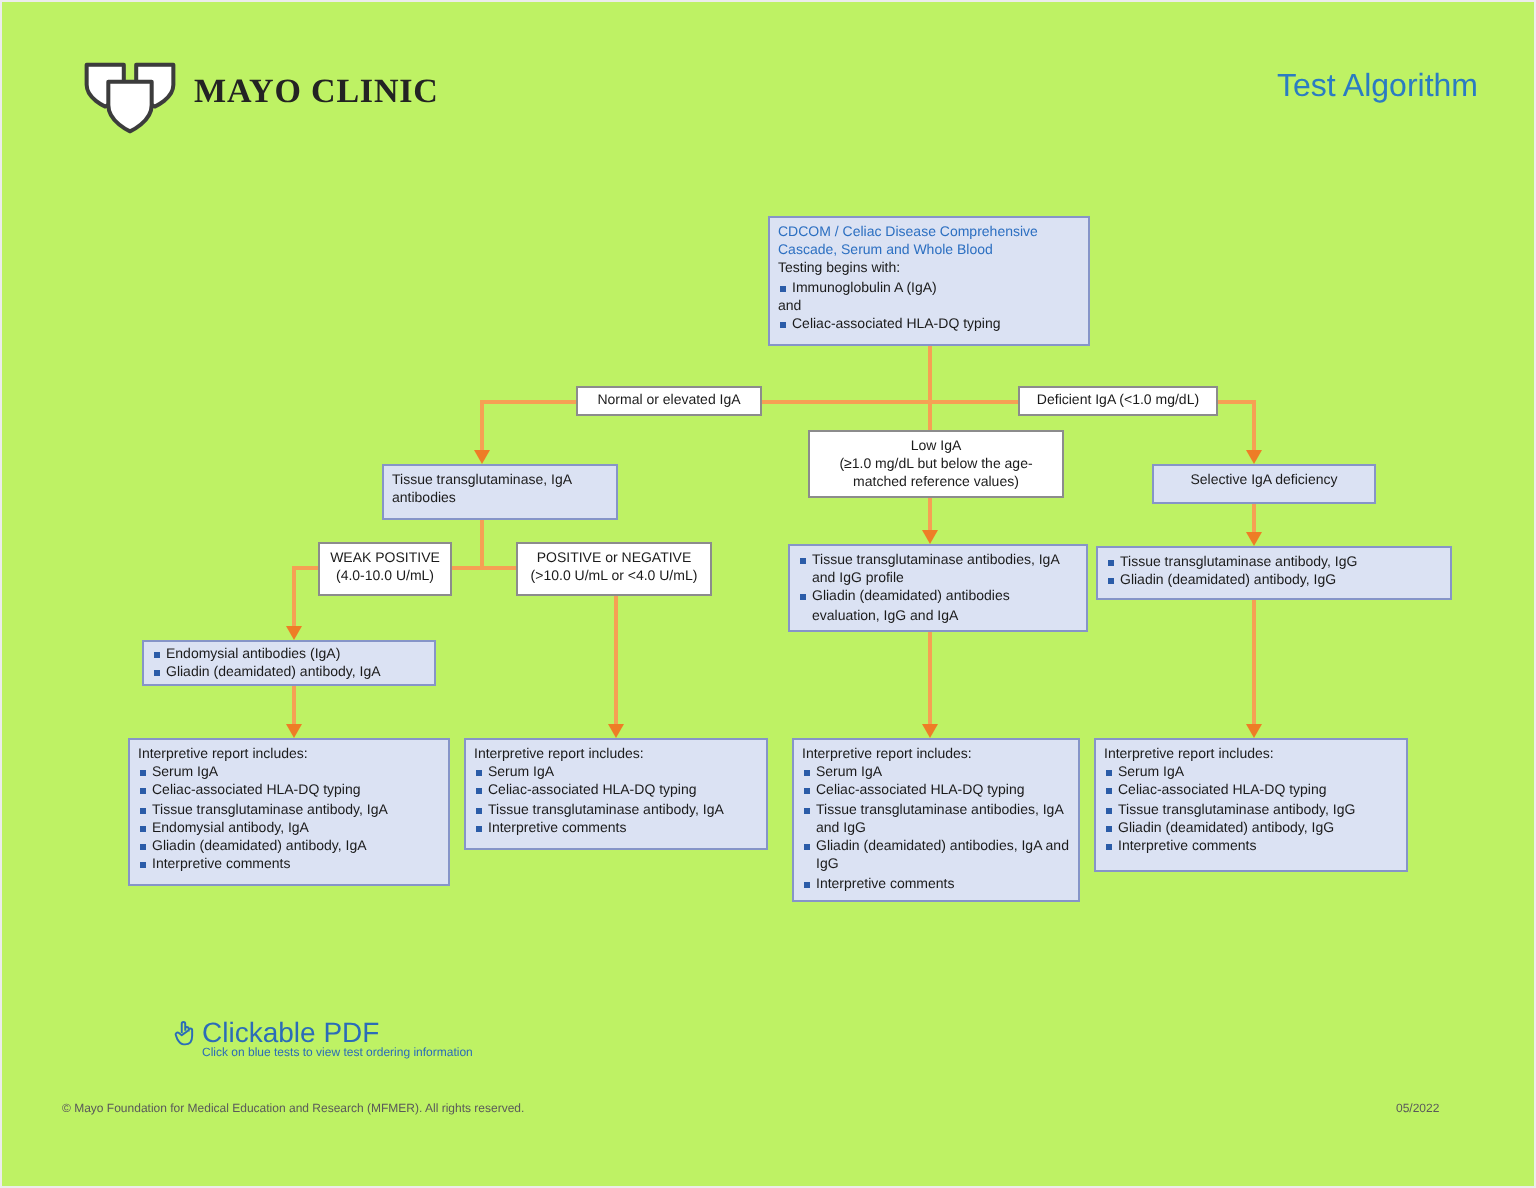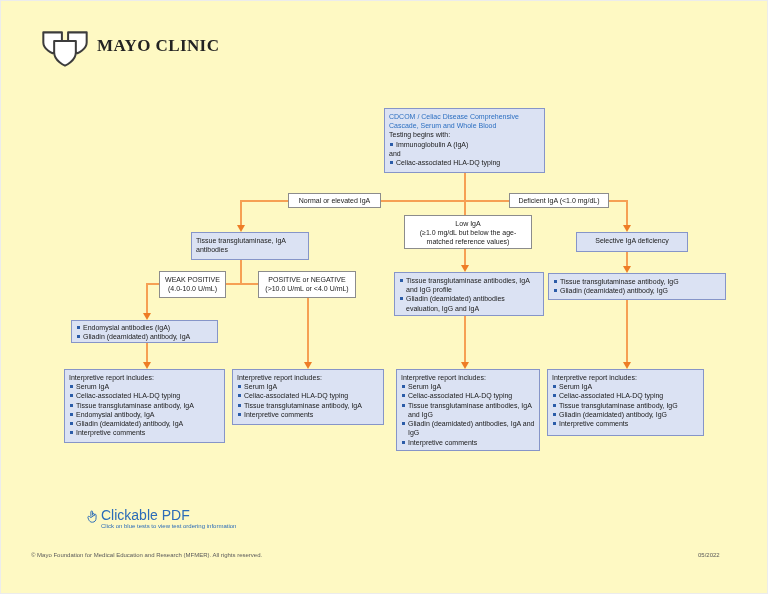--- a/index.html
+++ b/index.html
@@ -1,17 +1,17 @@
 <!DOCTYPE html>
 <html><head>
 <meta charset="utf-8">
 <style>
   html,body{margin:0;padding:0;background:#fff;}
   #page{
-    position:relative;width:768px;height:594px;background:#fef9c3;
+    position:relative;width:768px;height:594px;background:#bef264;
     font-family:"Liberation Sans",sans-serif;color:#1a1a1a;overflow:hidden;
     box-sizing:border-box;border:1px solid #ececec;
   }
   .abs{position:absolute;box-sizing:border-box;}
   
   .logo-text{font-family:"Liberation Serif",serif;font-size:17px;line-height:1.12;
     letter-spacing:.4px;color:#232323;font-weight:600;}
   .doc-title{text-align:right;font-size:16px;line-height:1.25;color:#2b7cc2;}
   
   .box{font-size:7px;line-height:1.32;padding:3px 4px;}
@@ -47,20 +47,21 @@
         <path d="M3 3 h24 v13 c0 9 -12 14 -12 14 s-12 -5 -12 -14 z"></path>
         <path d="M35 3 h24 v13 c0 9 -12 14 -12 14 s-12 -5 -12 -14 z"></path>
         <path d="M17 14 h28 v15 c0 11 -14 17 -14 17 s-14 -6 -14 -17 z"></path>
       </g>
     </svg>
   </div>
   <div class="abs logo-text" style="left:96px;top:35px;">
     <div>MAYO CLINIC</div>
   </div>
   <div class="abs doc-title" style="right:28px;top:33px;width:340px;">
+    <div>Test Algorithm</div>
   </div>
 
   <div class="abs vline" style="left:463px;top:171px;height:29px;"></div>
   <div class="abs hline" style="left:239px;top:199px;width:388px;"></div>
   <div class="abs vline" style="left:239px;top:199px;height:26px;"></div>
   <div class="abs vline" style="left:625px;top:199px;height:26px;"></div>
   <div class="abs vline" style="left:463px;top:199px;height:16px;"></div>
   <div class="abs vline" style="left:463px;top:247px;height:18px;"></div>
   <div class="abs vline" style="left:463px;top:314px;height:48px;"></div>
   <div class="abs vline" style="left:239px;top:258px;height:26px;"></div>

